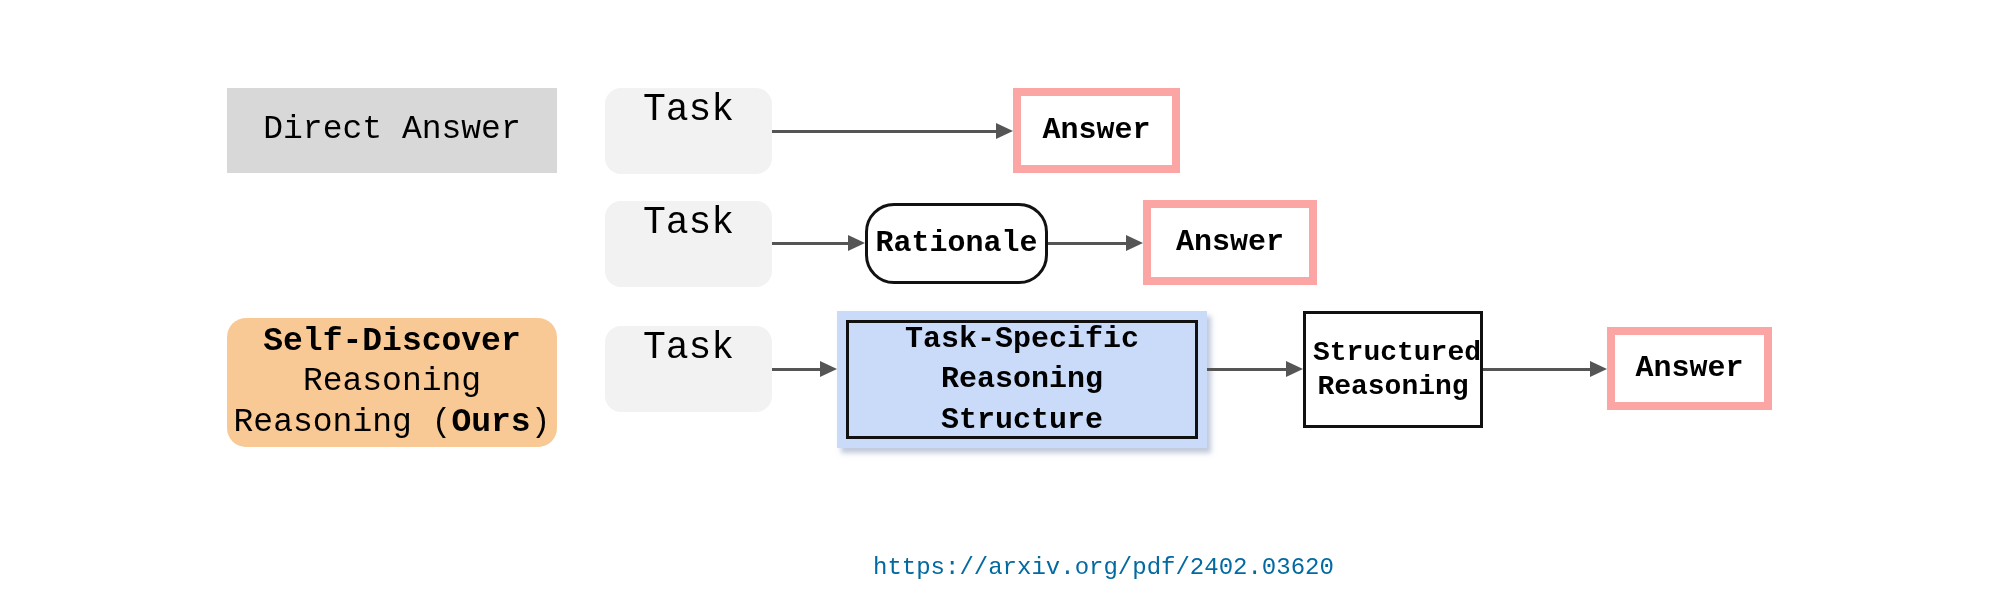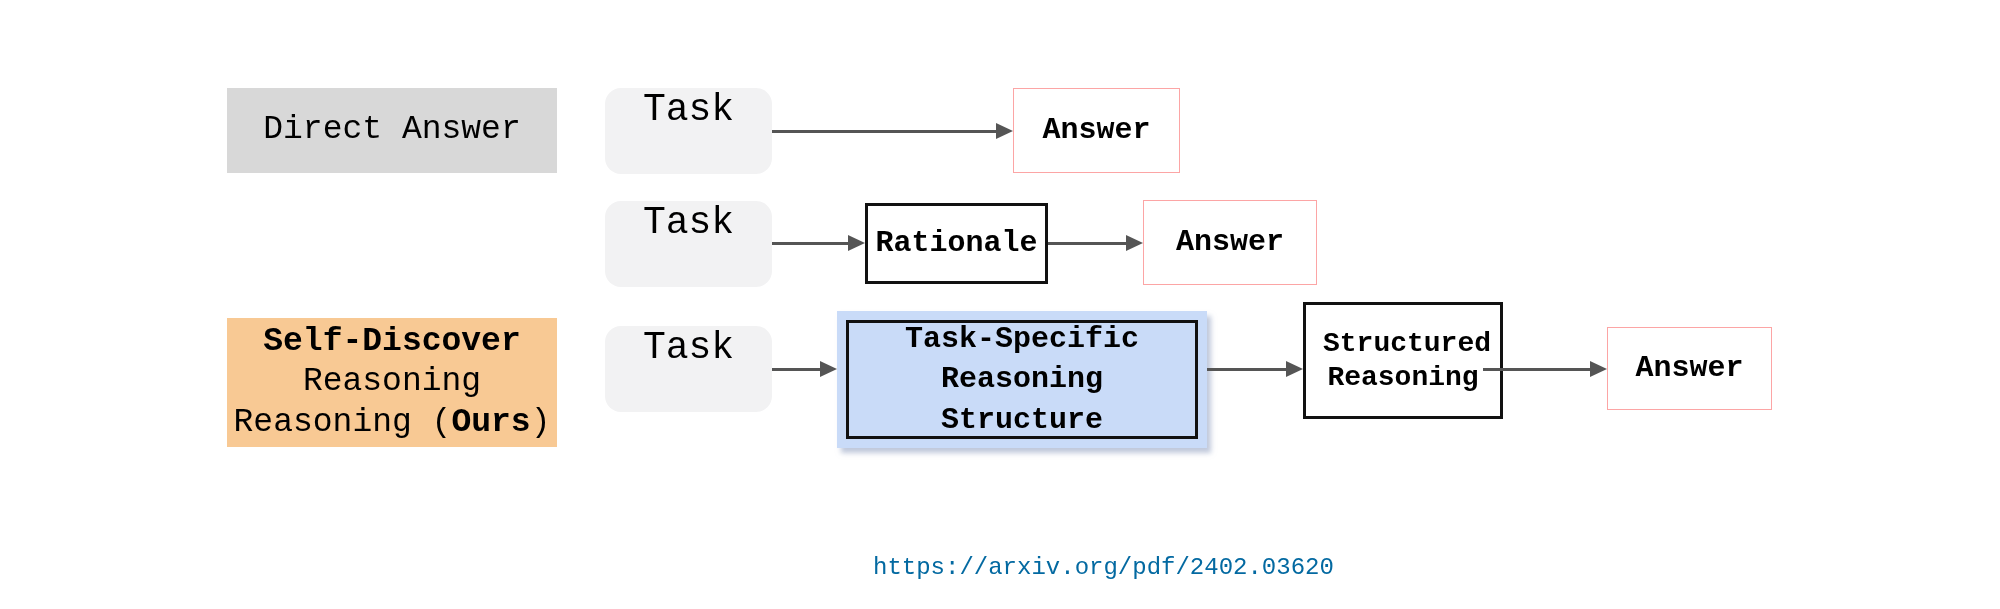--- a/index.html
+++ b/index.html
@@ -21,21 +21,21 @@
     width: 330px;
     display: flex;
     align-items: center;
     justify-content: center;
     text-align: center;
     font-size: 33px;
     line-height: 1.22;
   }
   .method-direct { top: 88px;  height: 85px;  background: #d8d8d8; }
   .method-cot    { top: 187px; height: 116px; background: #d9e7d3; }
-  .method-ours   { top: 318px; height: 129px; background: #f8c994; }
+  .method-ours   { top: 318px; height: 129px; background: #f8c994; border-radius: 19px; }
 
   
   .task-box {
     left: 605px;
     width: 167px;
     height: 86px;
     background: #f2f2f3;
     border-radius: 16px;
     display: flex;
     align-items: flex-start;
@@ -47,21 +47,21 @@
   .node {
     display: flex;
     align-items: center;
     justify-content: center;
     text-align: center;
     background: #ffffff;
     font-weight: bold;
     font-size: 30px;
     line-height: 1.18;
   }
-  .border-gray  { border: 1px solid #fca5a5; }
+  .border-gray  { border: 8px solid #fca5a5; }
   .border-black { border: 3px solid #111111; }
 
   
   .structure-outer {
     left: 837px;
     top: 300px;
     width: 370px;
     height: 137px;
     background: #c9dbf8;
     box-shadow: 4px 5px 5px rgba(140, 155, 190, 0.55);
@@ -130,21 +130,21 @@
     <span>Answer</span>
   </div>
 
 
   <div class="abs task-box" style="top:201px;">
     <span>Task</span>
   </div>
 
   <div class="arrow" style="left:772px; top:242px; width:77px;"></div>
 
-  <div class="abs node border-black" style="left:865px; top:203px; width:183px; height:81px;">
+  <div class="abs node border-black" style="left:865px; top:203px; width:183px; height:81px;border-radius:29px;">
     <span>Rationale</span>
   </div>
 
   <div class="arrow" style="left:1048px; top:242px; width:79px;"></div>
 
   <div class="abs node border-gray" style="left:1143px; top:200px; width:174px; height:85px;">
     <span>Answer</span>
   </div>
 
   <div class="abs method-label method-ours">
@@ -161,21 +161,21 @@
 
   <div class="arrow" style="left:772px; top:368px; width:49px;"></div>
 
   <div class="abs structure-outer">
     <div class="structure-inner-border"></div>
     <div class="structure-text">Task-Specific Reasoning Structure</div>
   </div>
 
   <div class="arrow" style="left:1207px; top:368px; width:80px;"></div>
 
-  <div class="abs node border-black" style="left:1303px; top:302px; width:200px; height:117px; font-size:28px;">
+  <div class="abs node border-black" style="left:1303px; top:311px; width:180px; height:117px; font-size:28px;">
     <span style="width:160px;">Structured Reasoning</span>
   </div>
 
   <div class="arrow" style="left:1483px; top:368px; width:108px;"></div>
 
   <div class="abs node border-gray" style="left:1607px; top:327px; width:165px; height:83px;">
     <span>Answer</span>
   </div>
 
   <div class="abs" id="arxiv-url">https://arxiv.org/pdf/2402.03620</div>

